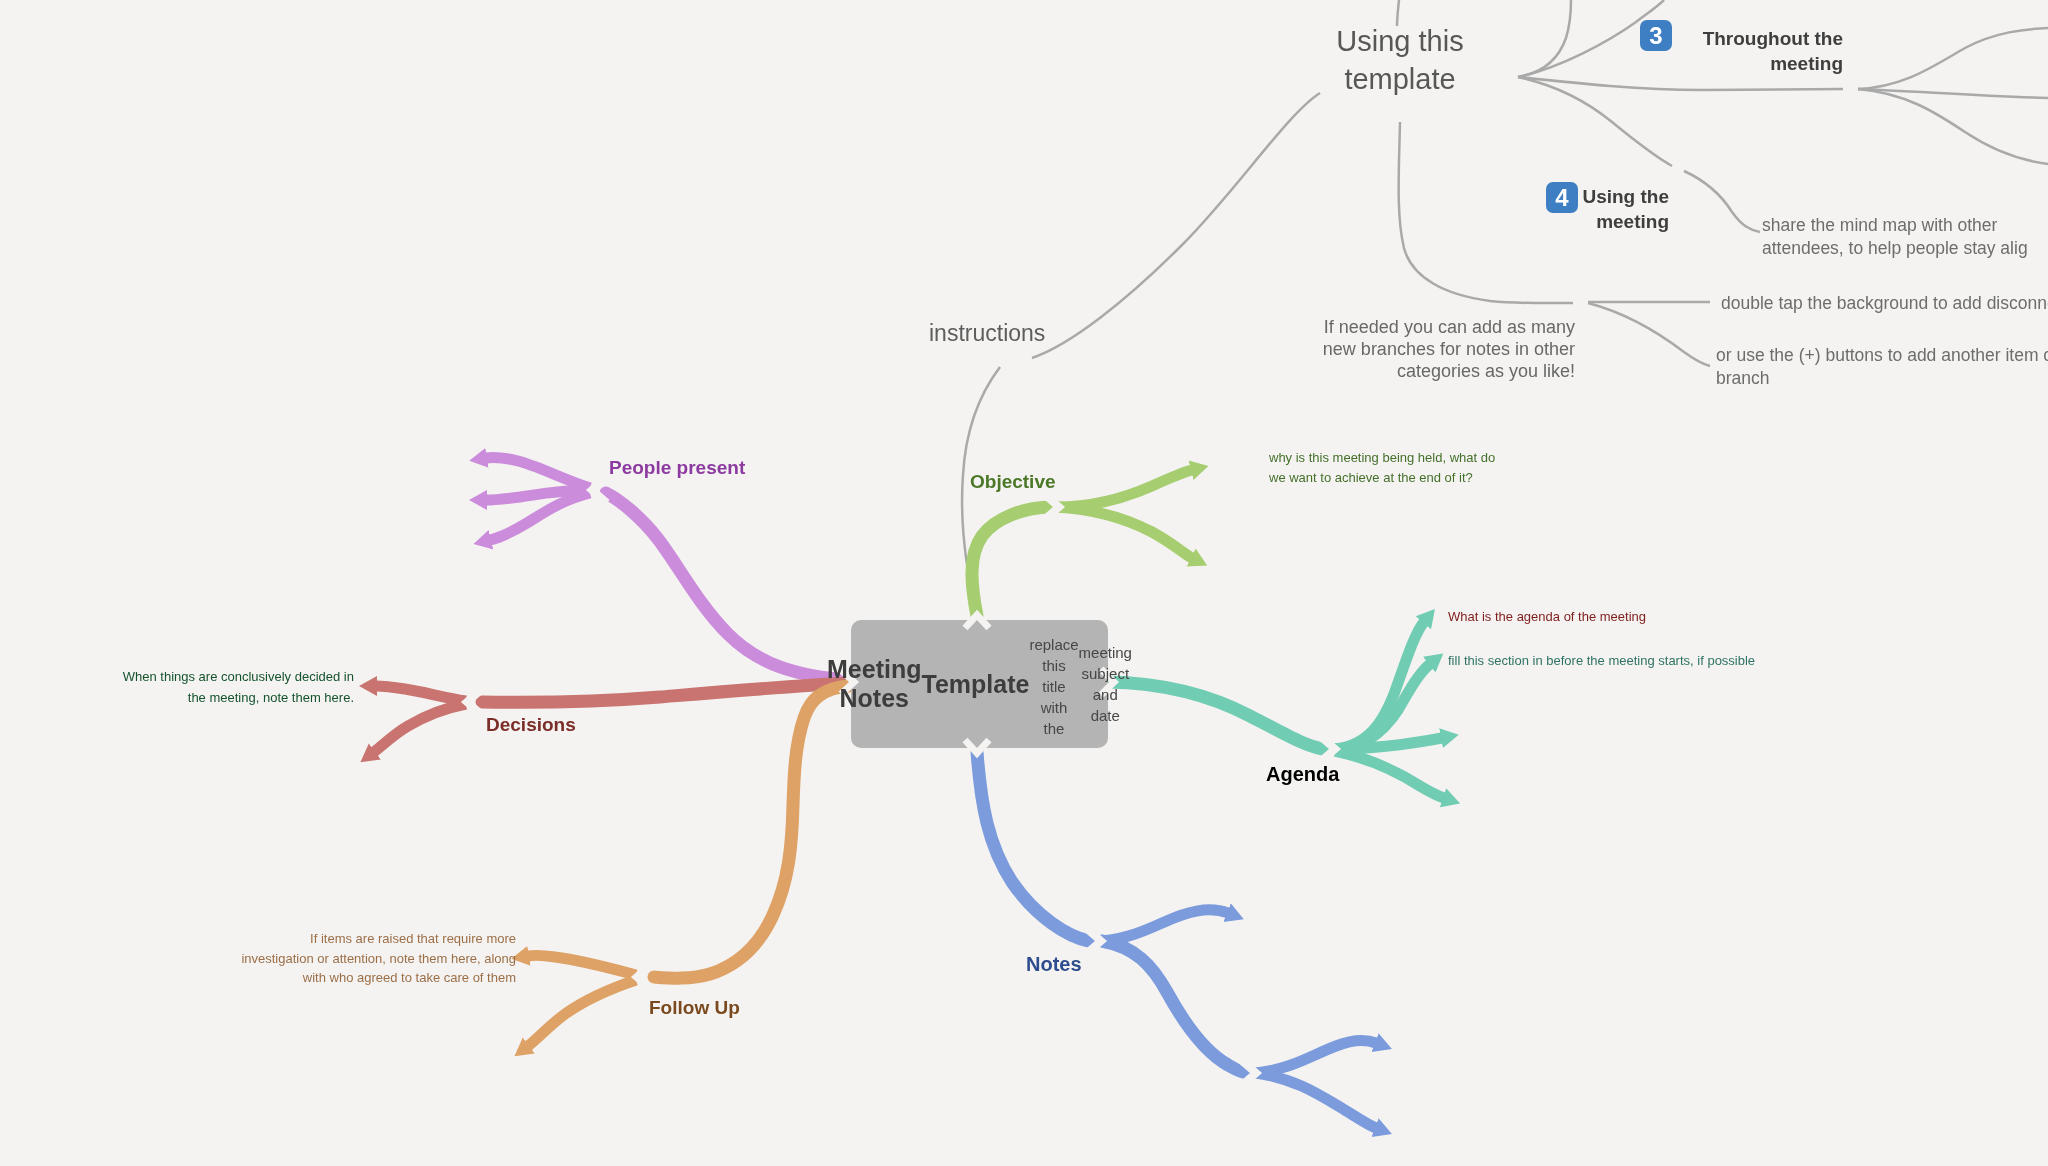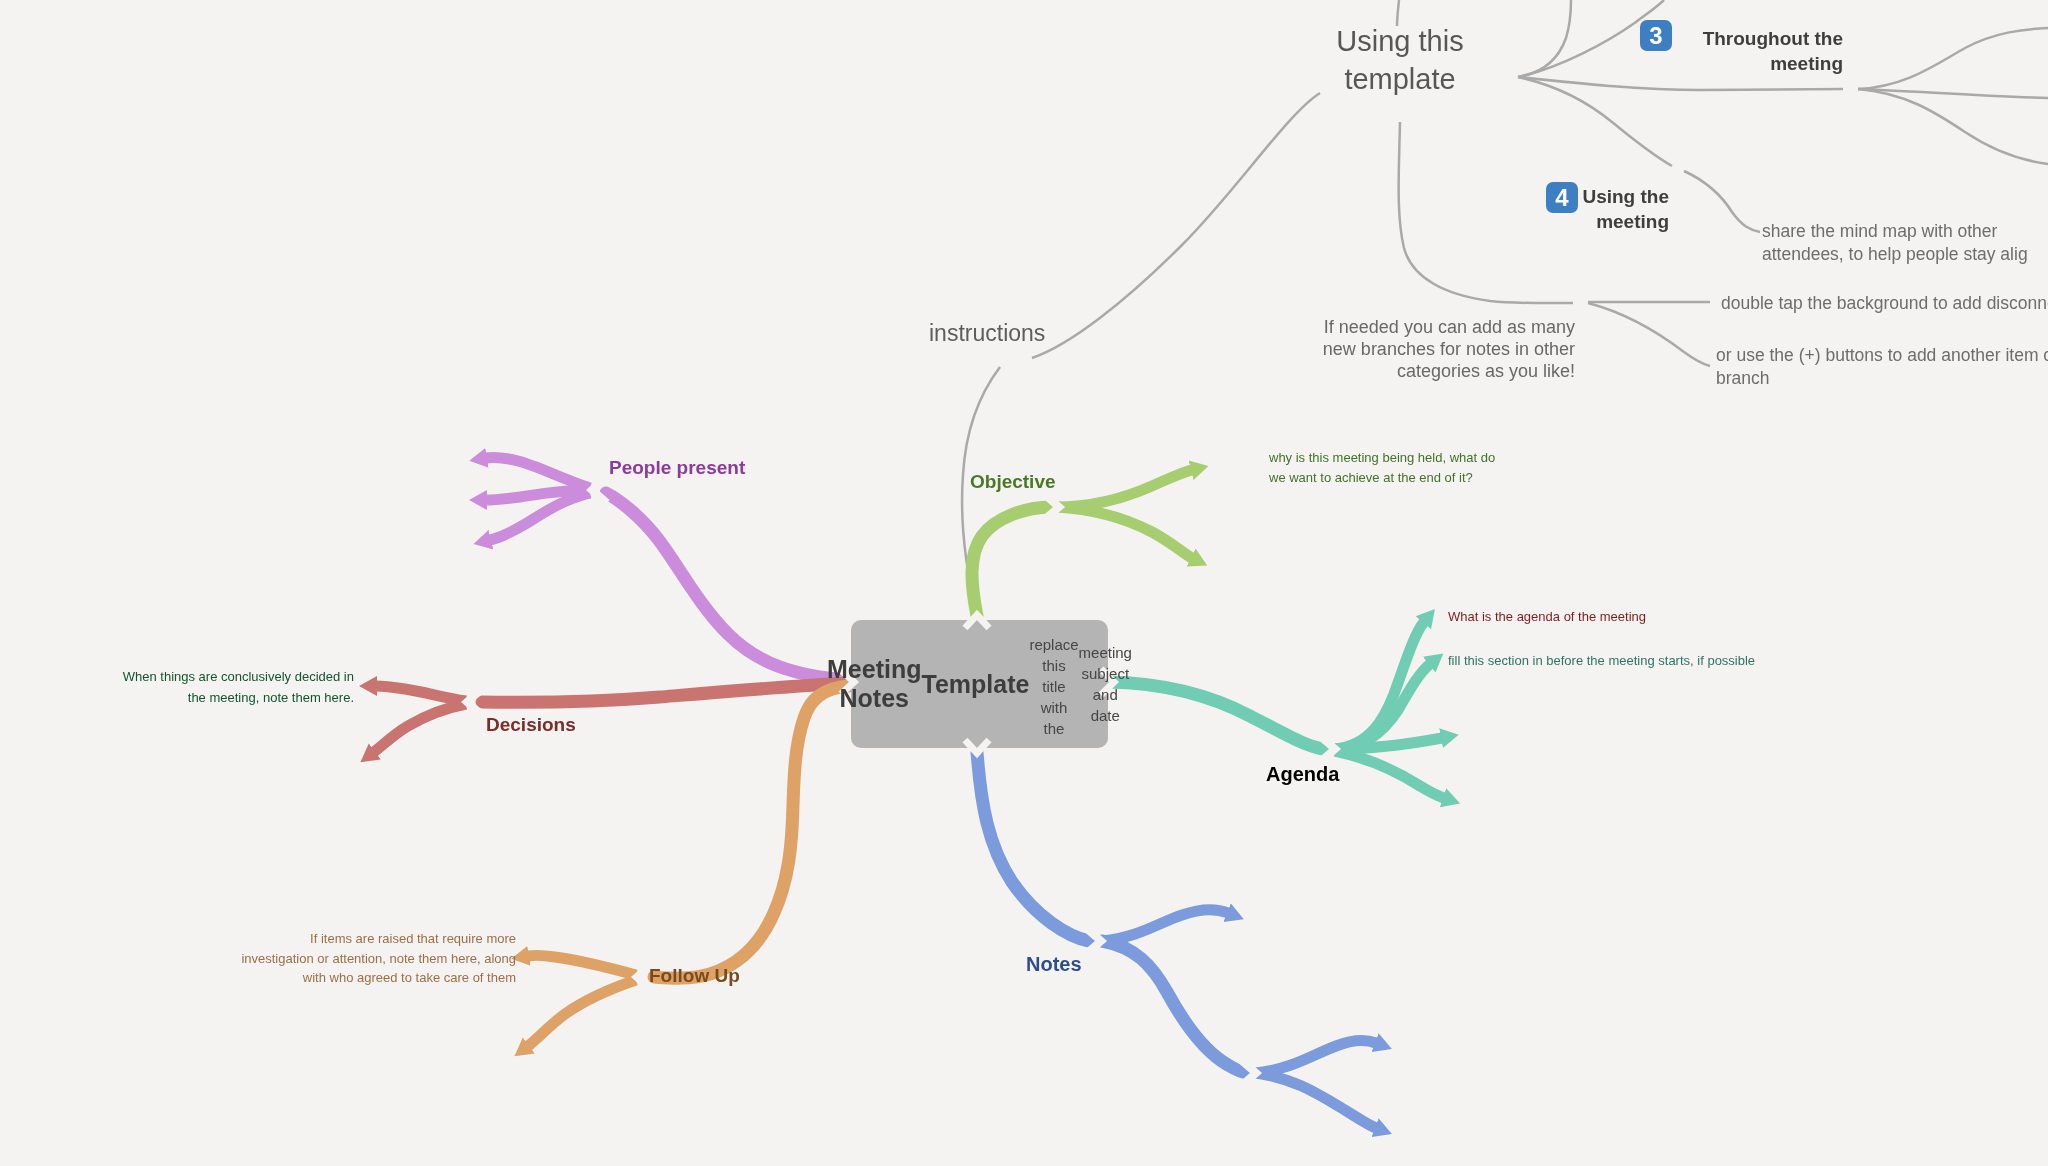--- a/index.html
+++ b/index.html
@@ -152,21 +152,21 @@
   <div>Throughout the</div>
   <div>meeting</div>
 </div>
 
 <div class="badge" style="left:1546px;top:182px;">4</div>
 <div class="txt num-label" style="left:1519px;top:184px;width:150px;">
   <div>Using the</div>
   <div>meeting</div>
 </div>
 
-<div class="txt gray-note" style="left:1762px;top:220px;">
+<div class="txt gray-note" style="left:1762px;top:214px;">
   <div>share the mind map with other</div>
   <div>attendees, to help people stay alig</div>
 </div>
 
 <div class="txt gray-note" style="left:1721px;top:292px;">double tap the background to add disconnec</div>
 
 <div class="txt gray-note" style="left:1716px;top:344px;">
   <div>or use the (+) buttons to add another item co</div>
   <div>branch</div>
 </div>
@@ -190,18 +190,18 @@
 <div class="txt branch-label" style="left:1026px;top:953px;color:#2e4d8e;font-size:20px;">Notes</div>
 
 <div class="txt branch-label" style="left:609px;top:457px;color:#8c3aa0;">People present</div>
 
 <div class="txt branch-label" style="left:486px;top:714px;color:#7b2d28;">Decisions</div>
 <div class="txt small-note right" style="left:94px;top:666px;width:260px;color:#14532d;line-height:21px;">
   <div>When things are conclusively decided in</div>
   <div>the meeting, note them here.</div>
 </div>
 
-<div class="txt branch-label" style="left:649px;top:965px;color:#7a4a1e;">Follow Up</div>
+<div class="txt branch-label" style="left:649px;top:997px;color:#7a4a1e;">Follow Up</div>
 <div class="txt small-note right" style="left:216px;top:929px;width:300px;color:#9c6f48;line-height:19.5px;">
   <div>If items are raised that require more</div>
   <div>investigation or attention, note them here, along</div>
   <div>with who agreed to take care of them</div>
 </div>
 
 </body></html>

